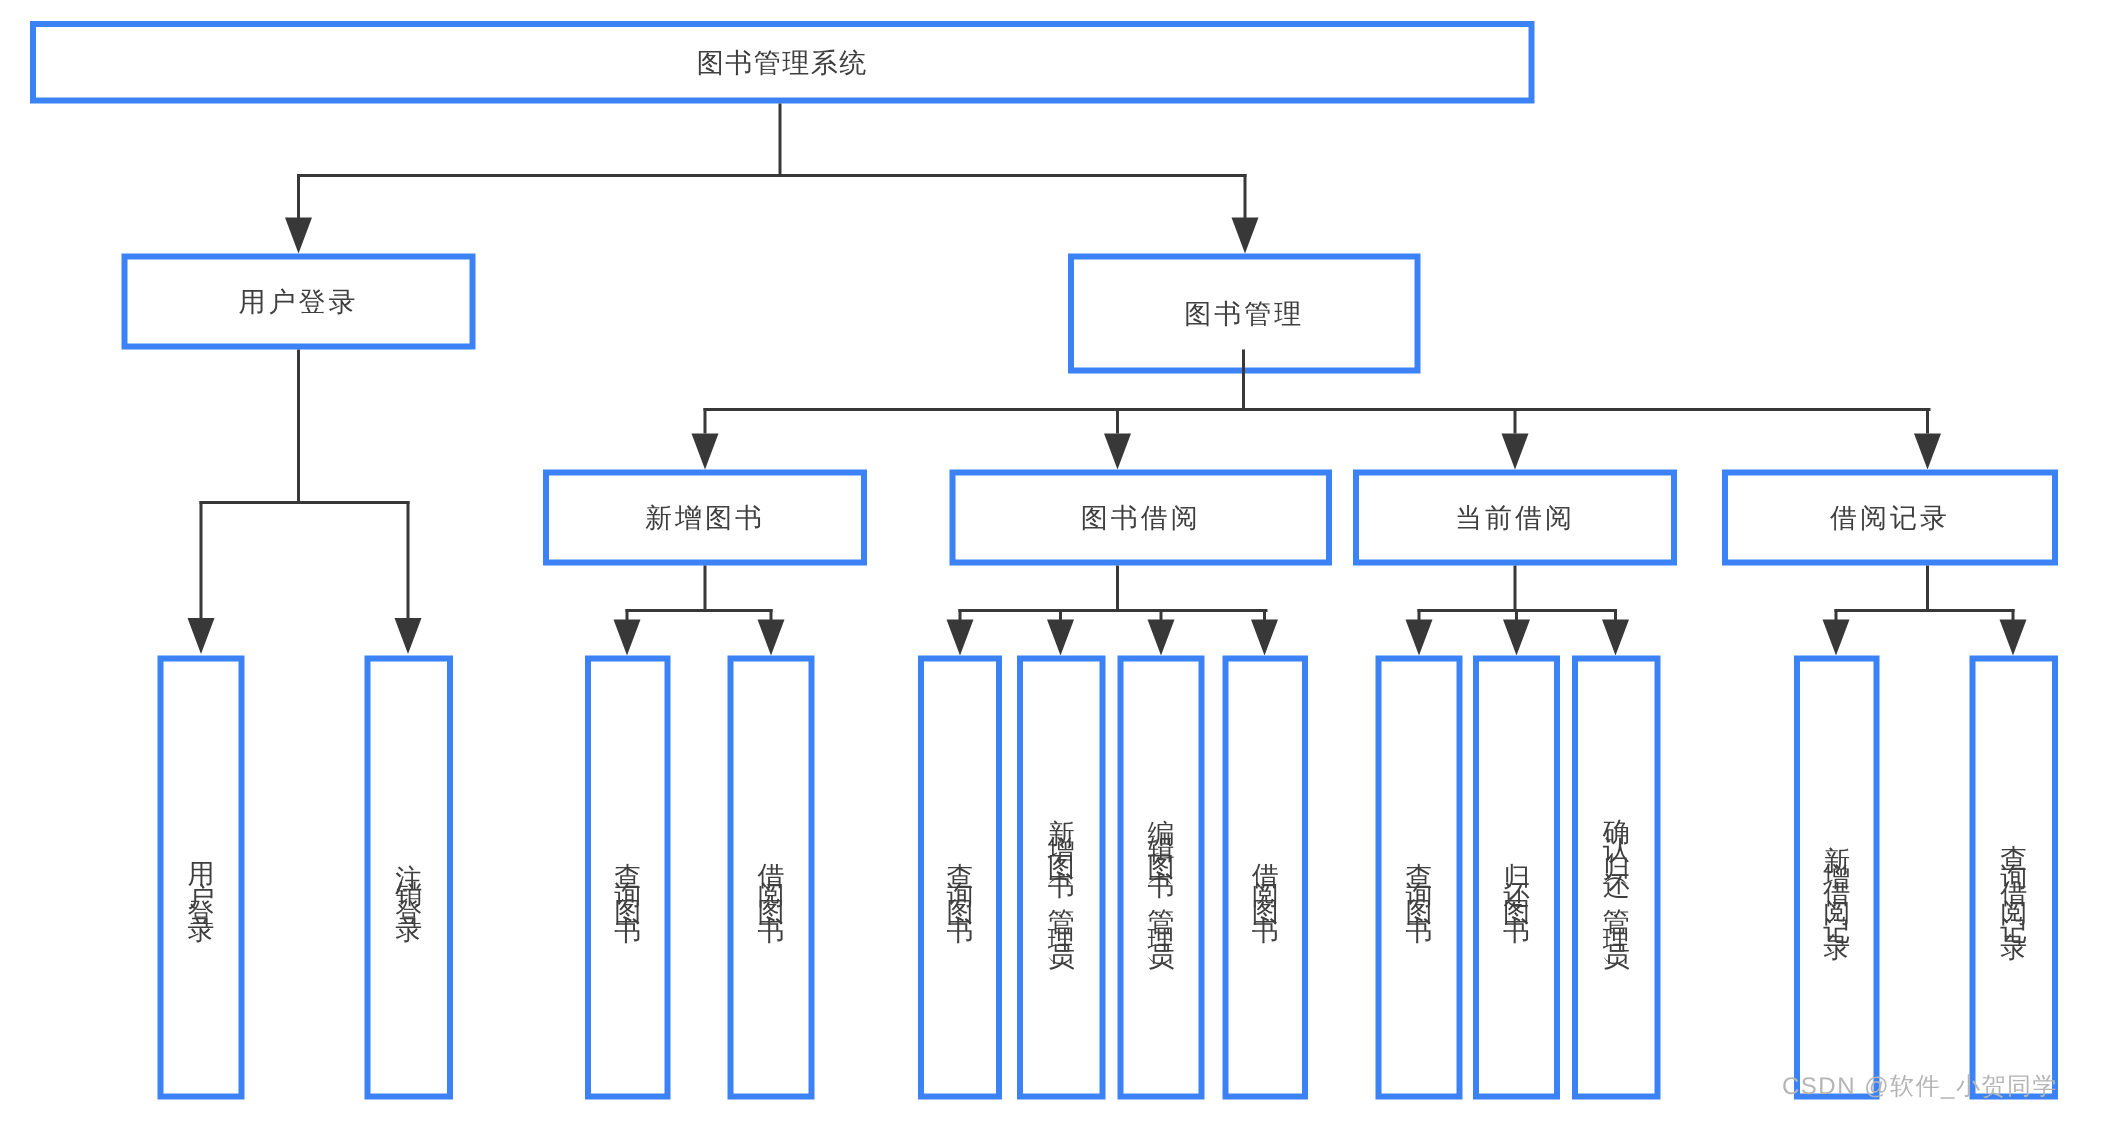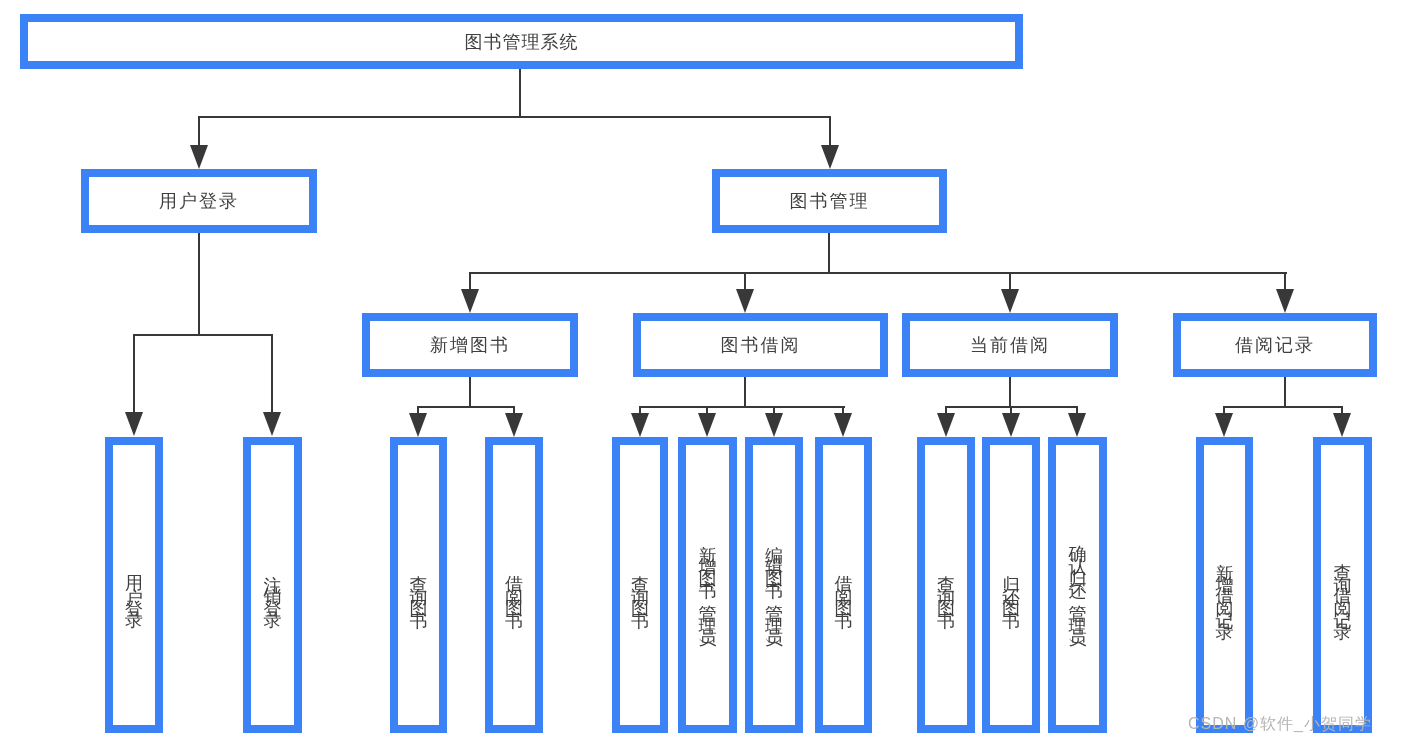--- a/index.html
+++ b/index.html
@@ -6,21 +6,21 @@
   #canvas{
     position:relative;
     width:1405px;height:747px;
     background:#ffffff;
     font-family:"Liberation Sans",sans-serif;
     overflow:hidden;
   }
   .box{
     position:absolute;
     box-sizing:border-box;
-    border:8px solid #3b82f6;
+    border:4px solid #3b82f6;
     background:#ffffff;
     display:flex;align-items:center;justify-content:center;
     color:#3f3f3f;
     font-size:18px;
     letter-spacing:2px;
     text-align:left;
   }
   .root-box{font-size:18px;letter-spacing:1px;}
   .leaf{
     top:437px;height:296px;
@@ -64,21 +64,21 @@
   <div class="vline" style="left:519px;top:69px;height:48px;"></div>
   <div class="hline" style="left:198px;top:116px;width:633px;"></div>
   <div class="vline" style="left:198px;top:116px;height:30px;"></div>
   <div class="arr" style="left:190px;top:145px;"></div>
   <div class="vline" style="left:829px;top:116px;height:30px;"></div>
   <div class="arr" style="left:821px;top:145px;"></div>
 
   <div class="box" style="left:81px;top:169px;width:236px;height:64px;">
     <span>用户登录</span>
   </div>
-  <div class="box" style="left:712px;top:169px;width:235px;height:64px;">
+  <div class="box" style="left:712px;top:169px;width:235px;height:80px;">
     <span>图书管理</span>
   </div>
 
   <div class="vline" style="left:198px;top:233px;height:103px;"></div>
   <div class="hline" style="left:133px;top:334px;width:140px;"></div>
   <div class="vline" style="left:133px;top:334px;height:78px;"></div>
   <div class="arr" style="left:125px;top:412px;"></div>
   <div class="vline" style="left:271px;top:334px;height:78px;"></div>
   <div class="arr" style="left:263px;top:412px;"></div>
 
@@ -95,21 +95,21 @@
 
   <div class="box" style="left:362px;top:313px;width:216px;height:64px;">
     <span>新增图书</span>
   </div>
   <div class="box" style="left:633px;top:313px;width:255px;height:64px;">
     <span>图书借阅</span>
   </div>
   <div class="box" style="left:902px;top:313px;width:216px;height:64px;">
     <span>当前借阅</span>
   </div>
-  <div class="box" style="left:1173px;top:313px;width:204px;height:64px;">
+  <div class="box" style="left:1148px;top:313px;width:224px;height:64px;">
     <span>借阅记录</span>
   </div>
 
   <div class="vline" style="left:469px;top:377px;height:31px;"></div>
   <div class="hline" style="left:417px;top:406px;width:98px;"></div>
   <div class="vline" style="left:417px;top:406px;height:9px;"></div>
   <div class="arr" style="left:409px;top:413px;"></div>
   <div class="vline" style="left:513px;top:406px;height:9px;"></div>
   <div class="arr" style="left:505px;top:413px;"></div>
 

